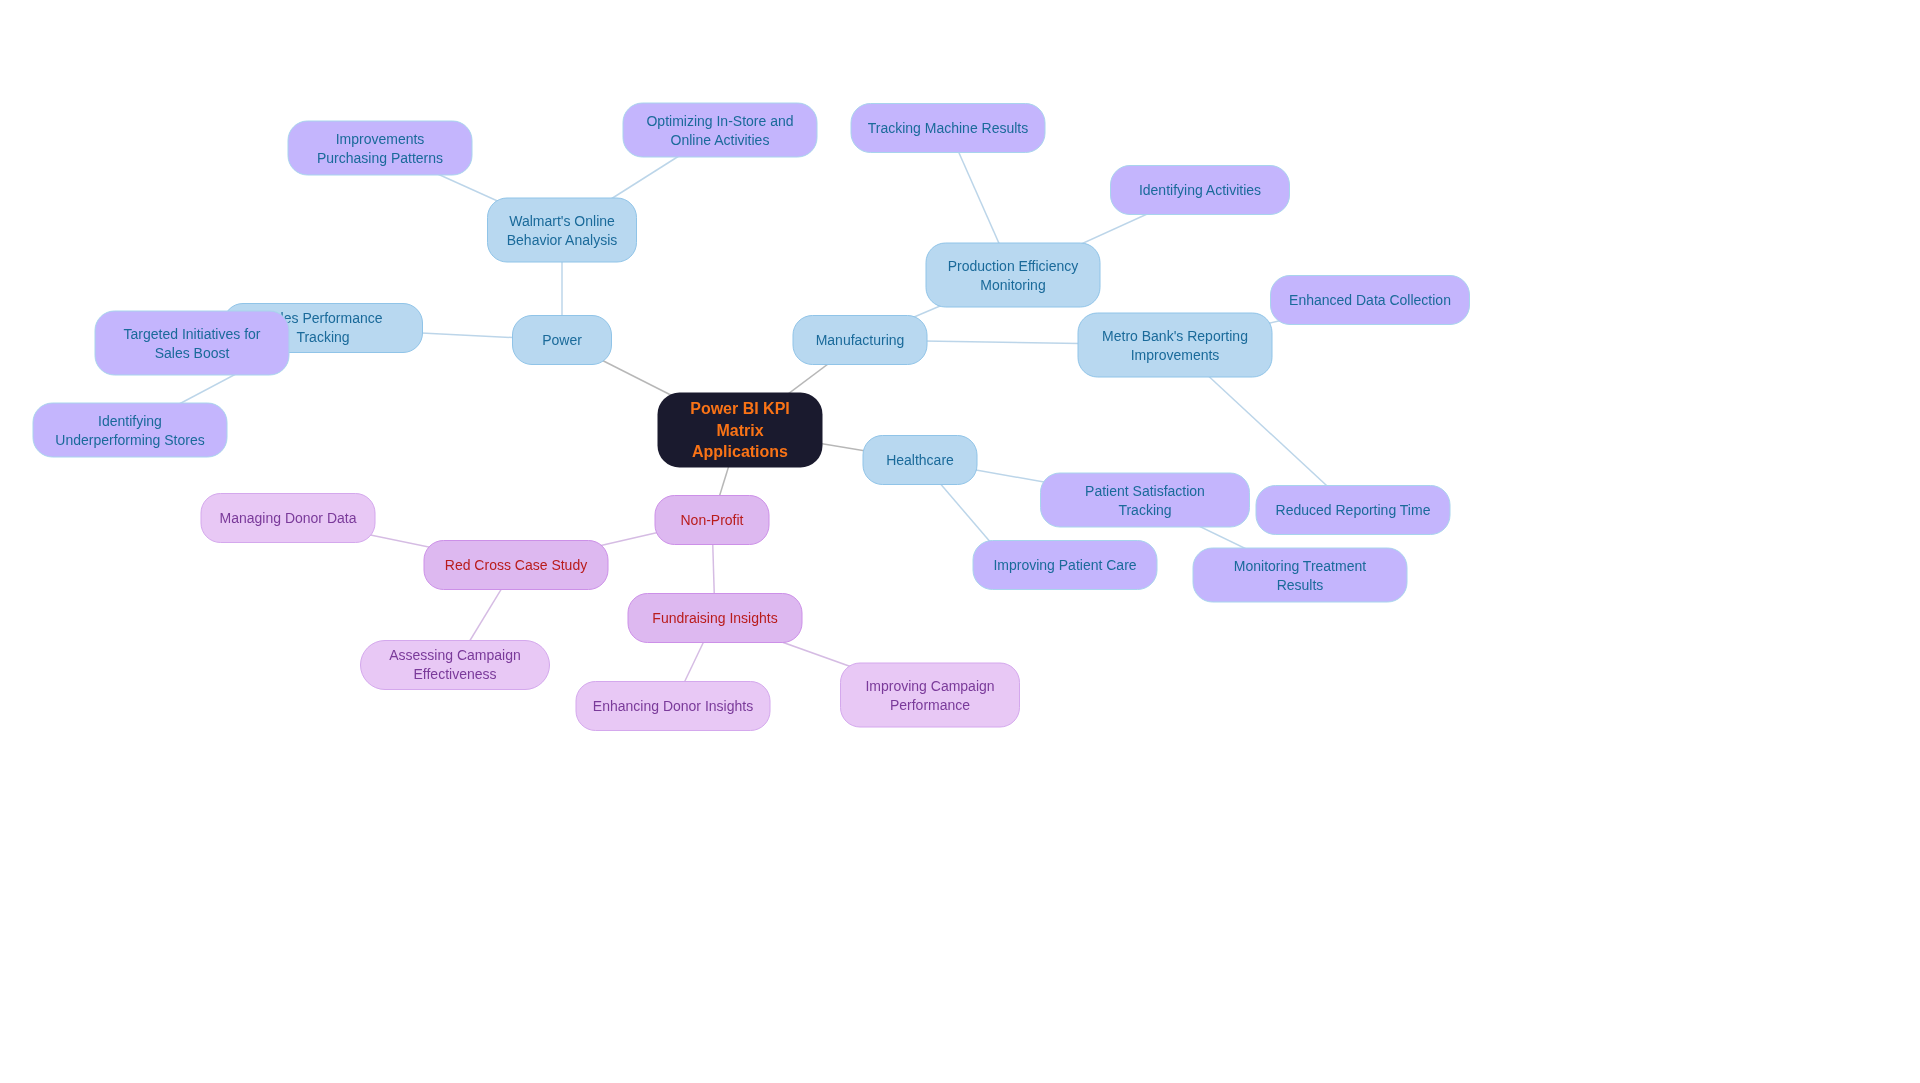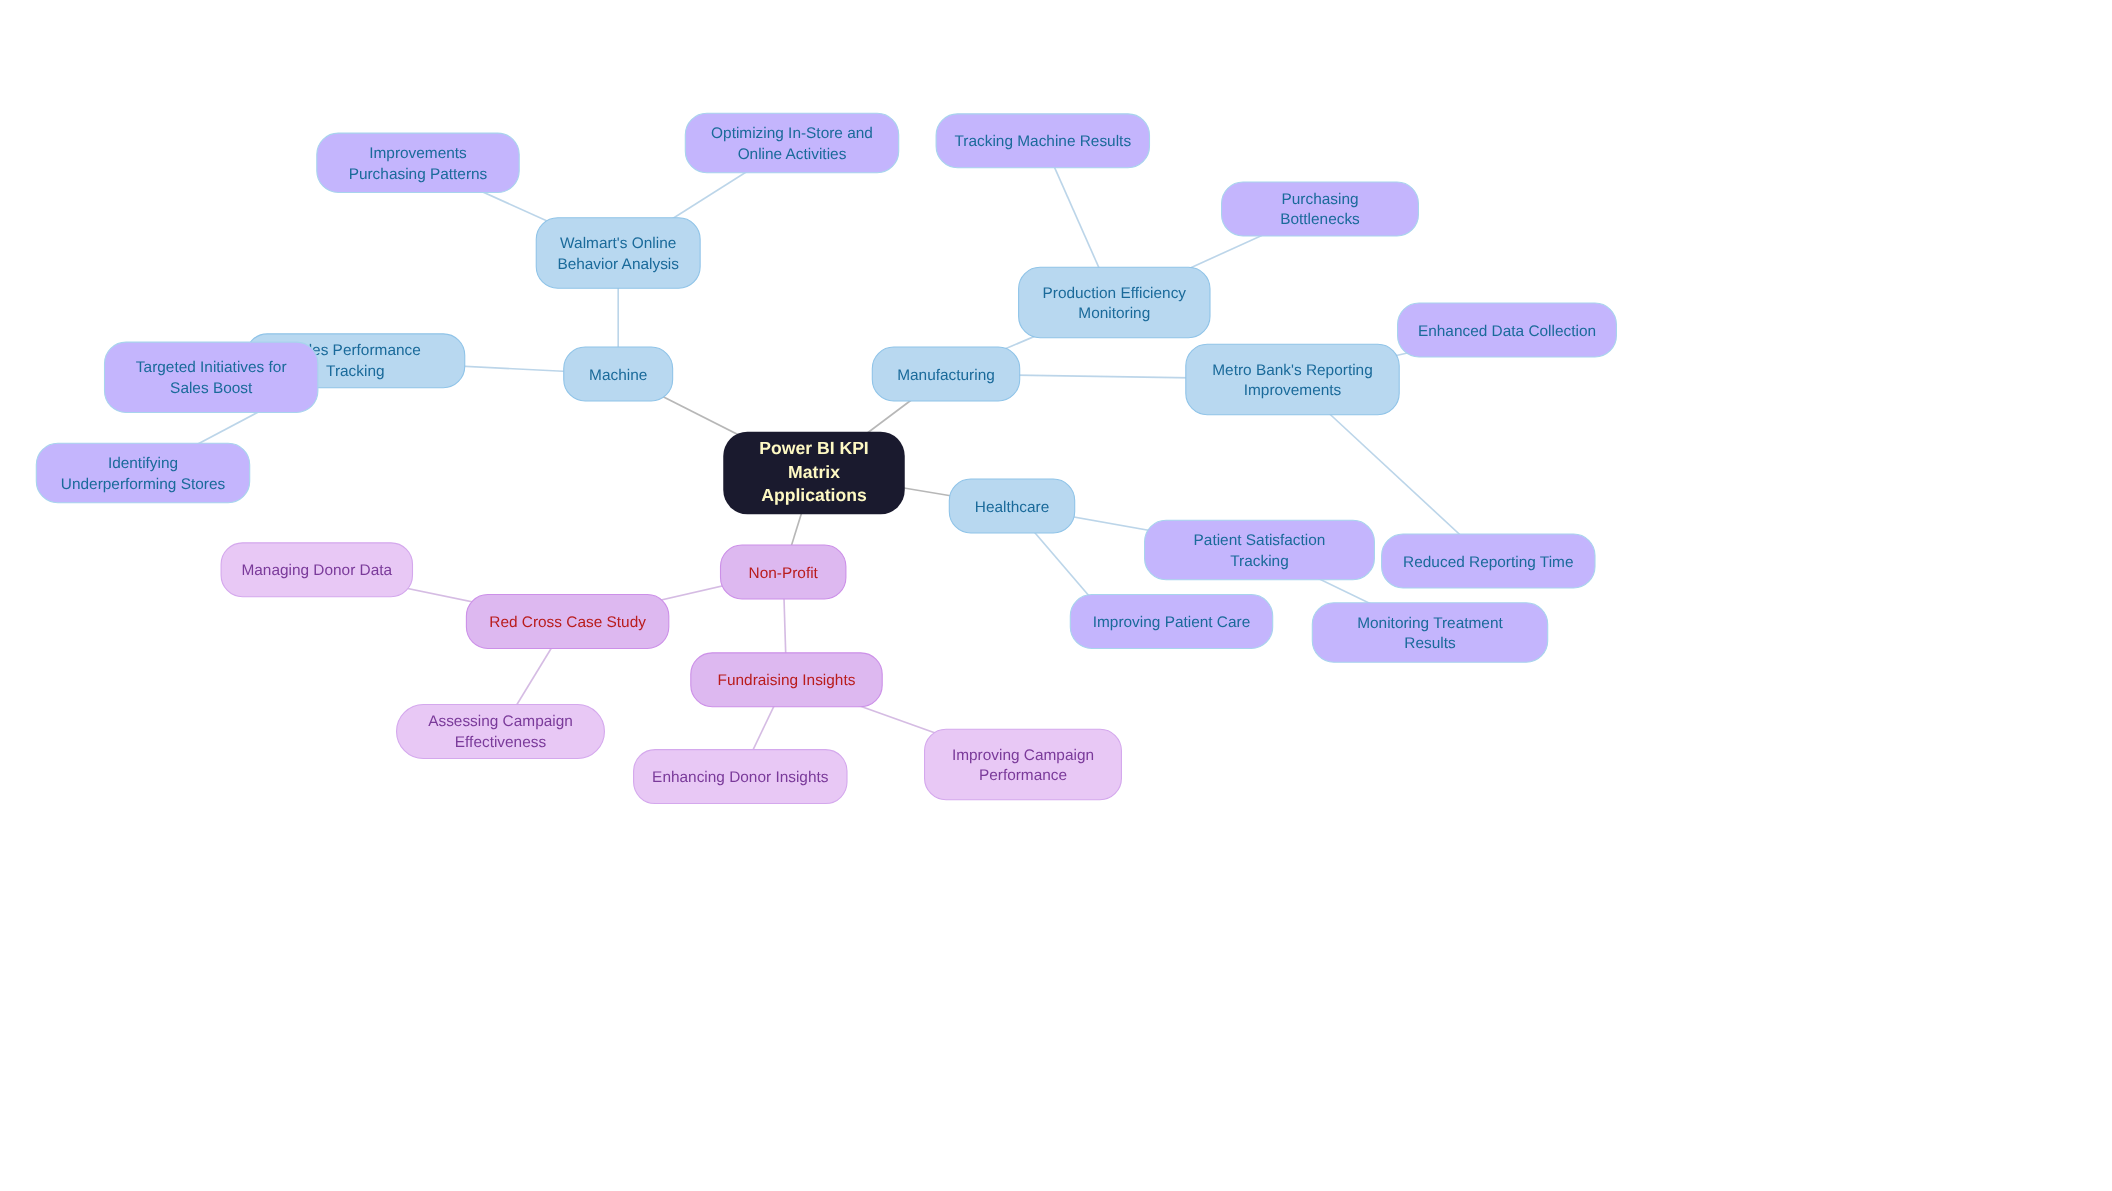--- a/index.html
+++ b/index.html
@@ -18,21 +18,21 @@
       align-items: center;
       justify-content: center;
       text-align: center;
       font-size: 14px;
       line-height: 1.35;
       padding: 10px 16px;
       transform: translate(-50%, -50%);
     }
     .node-center {
       background: #1a1a2e;
-      color: #fef9c3;
+      color: #f97316;
       font-size: 16px;
       font-weight: 600;
       width: 160px;
       height: 80px;
       border-radius: 22px;
     }
     .node-blue {
       background: #c4b5fd;
       color: #1a6a9a;
       border: 1.5px solid #a8d4ed;
@@ -114,21 +114,21 @@
   <line x1="712" y1="520" x2="715" y2="618" stroke="#c4a0d8" stroke-width="1.5" opacity="0.7"></line>
 
   <line x1="715" y1="618" x2="673" y2="706" stroke="#c4a0d8" stroke-width="1.5" opacity="0.7"></line>
 
   <line x1="715" y1="618" x2="930" y2="695" stroke="#c4a0d8" stroke-width="1.5" opacity="0.7"></line>
 </svg>
 
 <div class="node node-center" style="left:740px; top:430px; width:165px; height:75px;">Power BI KPI Matrix
 Applications</div>
 
-<div class="node node-blue-mid" style="left:562px; top:340px; width:100px; height:50px;">Machine</div>
+<div class="node node-blue-mid" style="left:562px; top:340px; width:100px; height:50px;">Power</div>
 
 <div class="node node-blue-mid" style="left:562px; top:230px; width:150px; height:65px;">Walmart's Online Behavior
 Analysis</div>
 
 <div class="node node-blue" style="left:380px; top:148px; width:185px; height:55px;">Improvements Purchasing
 Patterns</div>
 
 <div class="node node-blue" style="left:720px; top:130px; width:195px; height:55px;">Optimizing In-Store and Online
 Activities</div>
 
@@ -140,21 +140,21 @@
 <div class="node node-blue" style="left:130px; top:430px; width:195px; height:55px;">Identifying Underperforming
 Stores</div>
 
 <div class="node node-blue-mid" style="left:860px; top:340px; width:135px; height:50px;">Manufacturing</div>
 
 <div class="node node-blue-mid" style="left:1013px; top:275px; width:175px; height:65px;">Production Efficiency
 Monitoring</div>
 
 <div class="node node-blue" style="left:948px; top:128px; width:195px; height:50px;">Tracking Machine Results</div>
 
-<div class="node node-blue" style="left:1200px; top:190px; width:180px; height:50px;">Purchasing Bottlenecks</div>
+<div class="node node-blue" style="left:1200px; top:190px; width:180px; height:50px;">Identifying Activities</div>
 
 <div class="node node-blue-mid" style="left:1175px; top:345px; width:195px; height:65px;">Metro Bank's Reporting
 Improvements</div>
 
 <div class="node node-blue" style="left:1370px; top:300px; width:200px; height:50px;">Enhanced Data Collection</div>
 
 <div class="node node-blue" style="left:1353px; top:510px; width:195px; height:50px;">Reduced Reporting Time</div>
 
 <div class="node node-blue-mid" style="left:920px; top:460px; width:115px; height:50px;">Healthcare</div>
 

